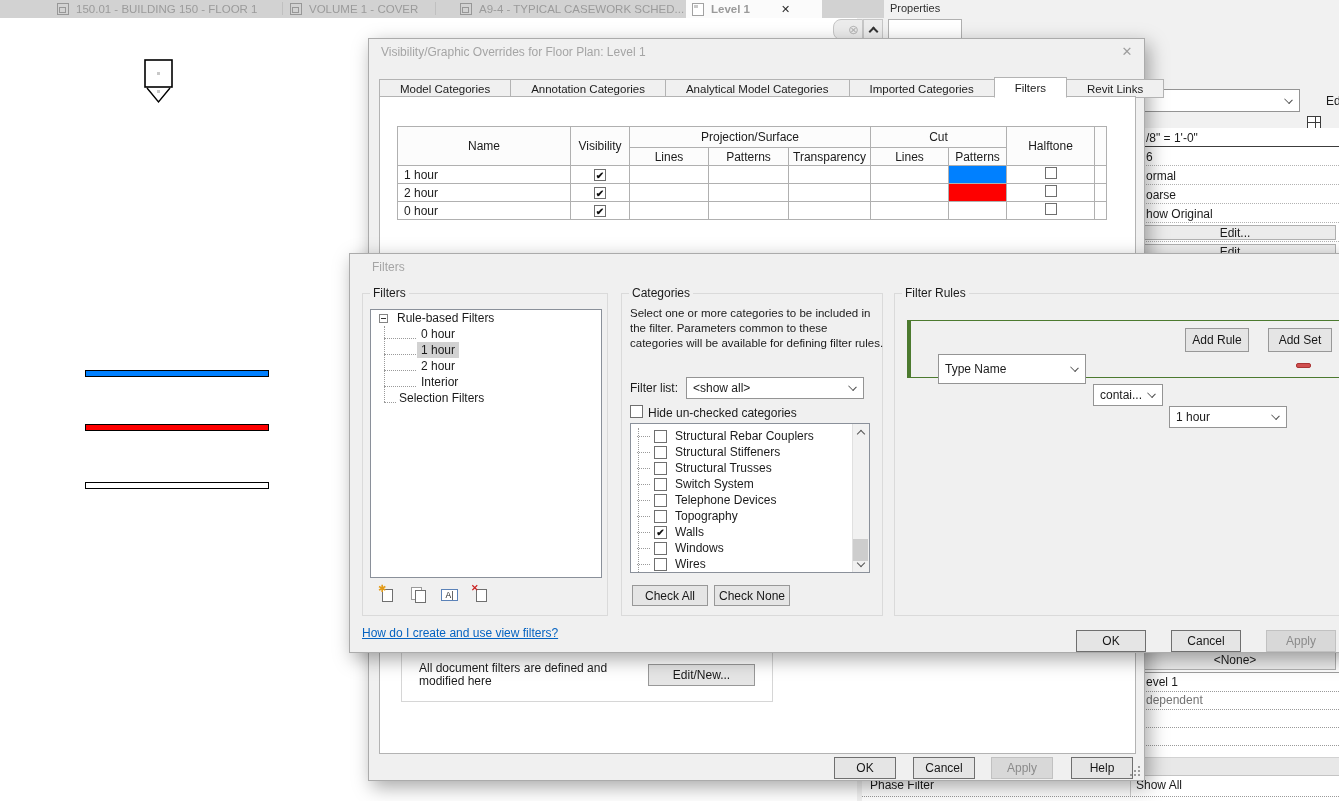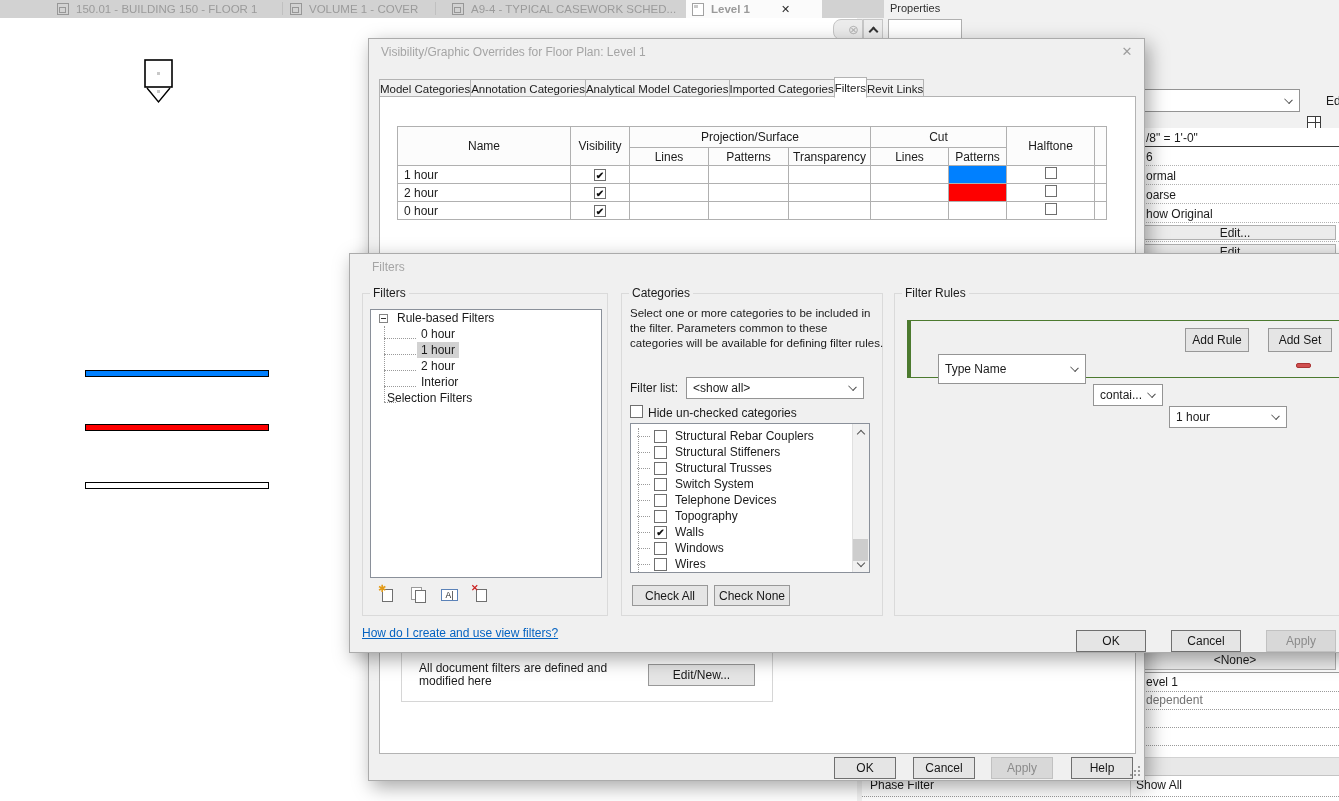--- a/index.html
+++ b/index.html
@@ -21,21 +21,21 @@
 .ddicon{width:10px;height:10px;position:relative}
 .ddicon::before{content:"";position:absolute;top:0;left:0;width:10px;height:2px;background:#3f3f3f}
 .ddicon::after{content:"";position:absolute;top:4px;left:0;border-left:5px solid transparent;border-right:5px solid transparent;border-top:5px solid #3f3f3f}
 
 .panelbg{background:#f1f1f1}
 .dotrow{border-bottom:1px dotted #b2b2b2}
 .valbtn{background:#ececec;border:1px solid #b0b0b0;display:flex;align-items:center;justify-content:center;font-size:12px;color:#1b1b1b}
 
 .dlg{background:#f0f0f0;border:1px solid #abababa8;box-shadow:4px 6px 18px rgba(0,0,0,.35);border:1px solid #ababab}
 .dlgtitle{color:#a5a5a5;font-size:12px;white-space:nowrap}
-.wtab{display:inline-block;vertical-align:bottom;height:19px;line-height:18px;padding:0 0;border:1px solid #b3b3b3;border-right:none;background:#f0f0f0;font-size:11.5px;white-space:nowrap}
+.wtab{display:inline-block;vertical-align:bottom;height:19px;line-height:18px;padding:0 20px;border:1px solid #b3b3b3;border-right:none;background:#f0f0f0;font-size:11.5px;white-space:nowrap}
 .wtab:last-child{border-right:1px solid #b3b3b3}
 .wtab.active{height:21px;line-height:20px;background:#fff;position:relative;z-index:3;border-right:1px solid #b3b3b3;border-bottom:1px solid #fff}
 .wtab.after-active{border-left:none}
 .page{background:#fff;border:1px solid #b3b3b3}
 
 .vgt{border-collapse:collapse;table-layout:fixed;background:#fff}
 .vgt th,.vgt td{border:1px solid #b0b0b0;font-weight:400;font-size:12px;padding:0;overflow:hidden;text-align:center}
 .vgt thead th{background:#fcfcfc}
 .vgt .namecell{text-align:left;padding-left:6px}
 
@@ -147,21 +147,21 @@
   <div class="abs vtab" style="left:45px;width:237px;padding-left:12px">
     <span class="docicon"></span>
     <span>150.01 - BUILDING 150 - FLOOR 1</span>
   </div>
   <div class="abs sep" style="left:282px"></div>
   <div class="abs vtab" style="left:284px;width:151px;padding-left:6px">
     <span class="docicon"></span>
     <span>VOLUME 1 - COVER</span>
   </div>
   <div class="abs sep" style="left:435px"></div>
-  <div class="abs vtab" style="left:437px;width:247px;padding-left:15px">
+  <div class="abs vtab" style="left:437px;width:247px;padding-left:23px">
     <span class="docicon"></span>
     <span>A9-4 - TYPICAL CASEWORK SCHED...</span>
   </div>
   <div class="abs vtab active" style="left:686px;width:136px;padding-left:6px">
     <span class="plic"></span>
     <span>Level 1</span>
     <span class="closex" style="margin-left:24px">✕</span>
   </div>
   <div class="abs ddicon" style="left:868px;top:4px"></div>
 
@@ -277,21 +277,21 @@
         </div>
         <div class="treerow" style="padding-left:50px">
           <span class="txt" style="background:#d2d2d2;padding:1px 4px;margin-left:-4px">1 hour</span>
         </div>
         <div class="treerow" style="padding-left:50px">
           <span class="txt">2 hour</span>
         </div>
         <div class="treerow" style="padding-left:50px">
           <span class="txt">Interior</span>
         </div>
-        <div class="treerow" style="padding-left:16px">
+        <div class="treerow" style="padding-left:28px">
           <span class="txt">Selection Filters</span>
         </div>
       </div>
 
       <div class="abs" style="left:15px;top:292px;height:20px;display:flex;gap:11px">
         <span class="ticon">
             <span class="pg" style="left:4px;top:3px"></span>
             <span style="position:absolute;left:0;top:-3px;color:#e39b17;font-size:10px">✱</span>
           </span>
         <span class="ticon">

